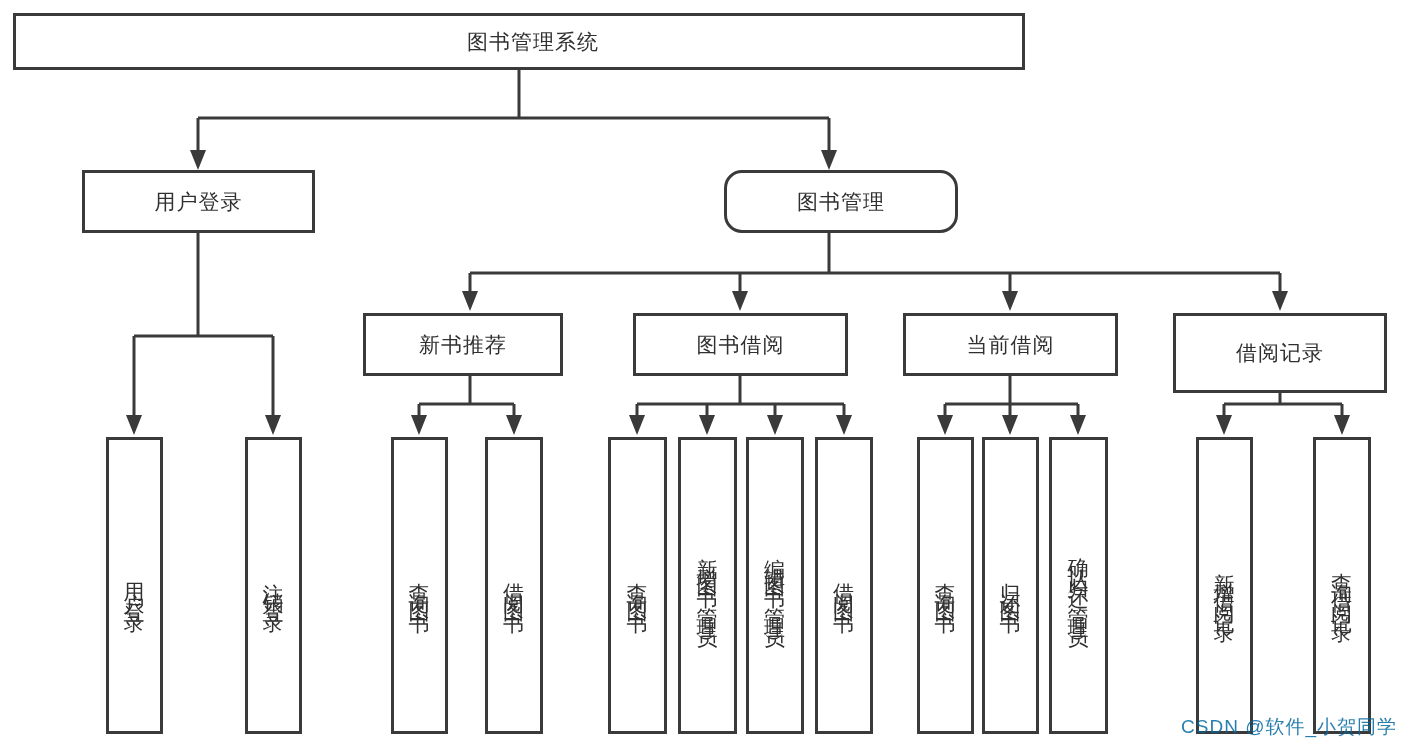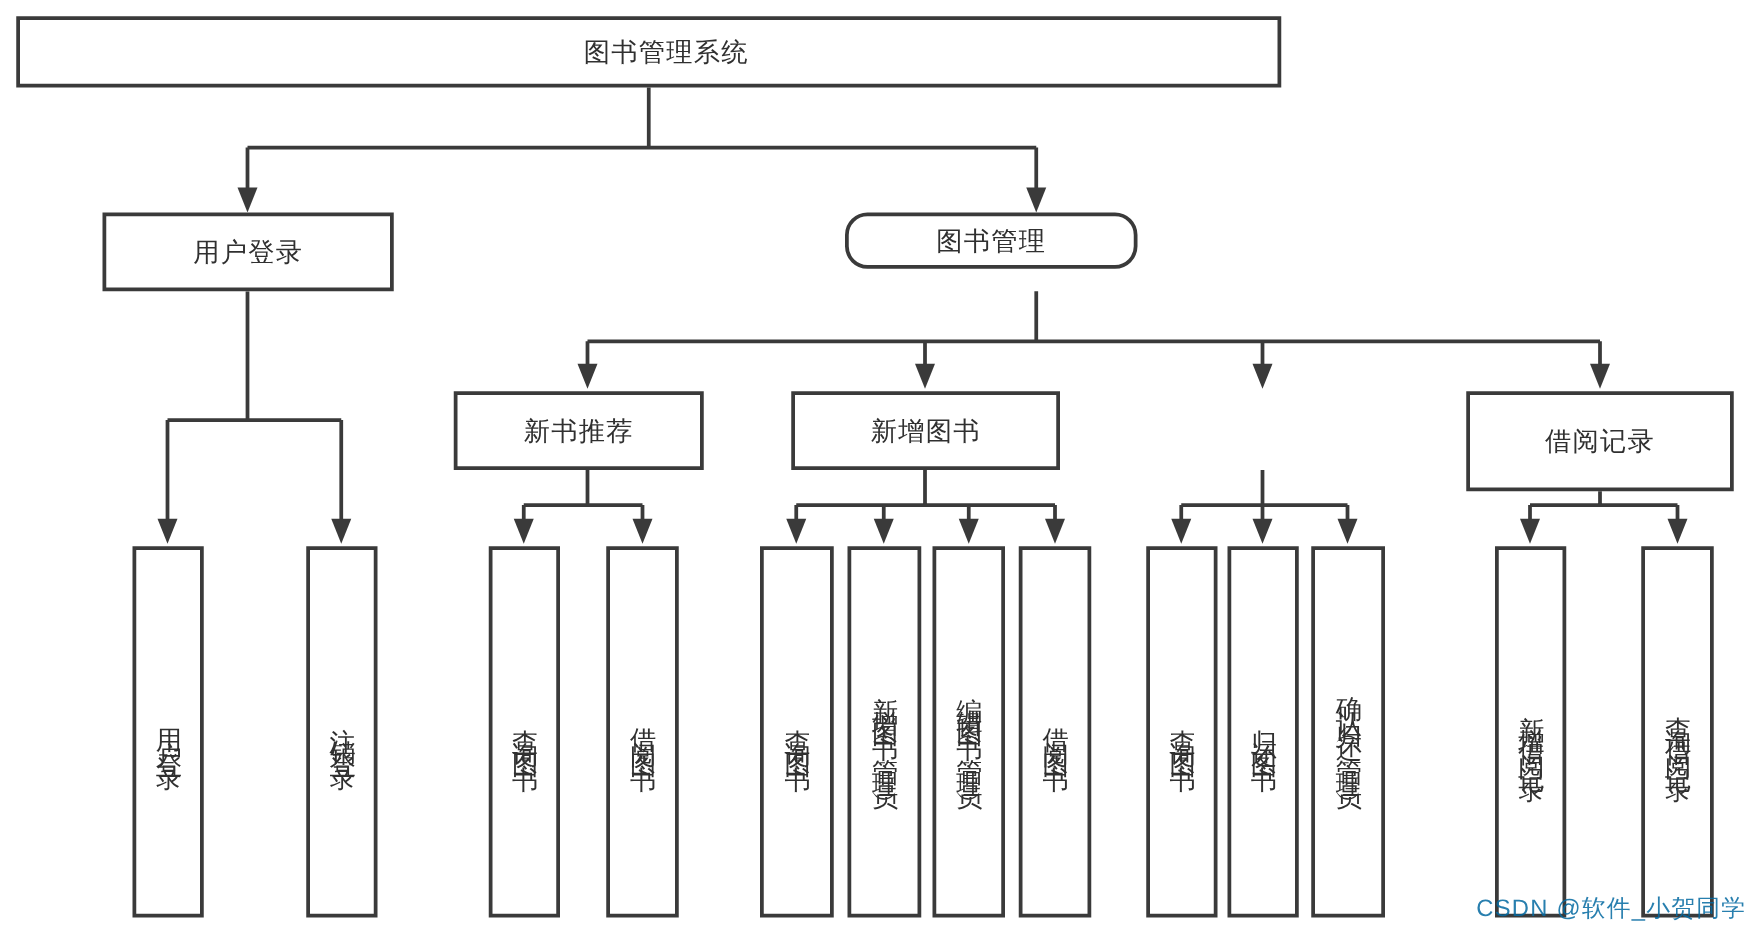--- a/index.html
+++ b/index.html
@@ -94,29 +94,32 @@
     </g>
   </svg>
 
   <div class="box hbox" style="left:13px;top:13px;width:1012px;height:57px;padding-left:28px;">
     <span>图书管理系统</span>
   </div>
 
   <div class="box hbox" style="left:82px;top:170px;width:233px;height:63px;">
     <span>用户登录</span>
   </div>
-  <div class="box hbox" style="left:676px;top:170px;width:234px;height:45px;border-radius:18px;">
+  <div class="box hbox" style="left:724px;top:170px;width:234px;height:63px;border-radius:18px;">
     <span>图书管理</span>
   </div>
 
   <div class="box hbox" style="left:363px;top:313px;width:200px;height:63px;">
     <span>新书推荐</span>
   </div>
   <div class="box hbox" style="left:633px;top:313px;width:215px;height:63px;">
-    <span>新增图书</span>
+    <span>图书借阅</span>
+  </div>
+  <div class="box hbox" style="left:903px;top:313px;width:215px;height:63px;">
+    <span>当前借阅</span>
   </div>
   <div class="box hbox" style="left:1173px;top:313px;width:214px;height:80px;">
     <span>借阅记录</span>
   </div>
 
   <div class="box vbox" style="left:106px;top:437px;width:57px;height:297px;">
     <span>用户登录</span>
   </div>
   <div class="box vbox" style="left:245px;top:437px;width:57px;height:297px;">
     <span>注销登录</span>

